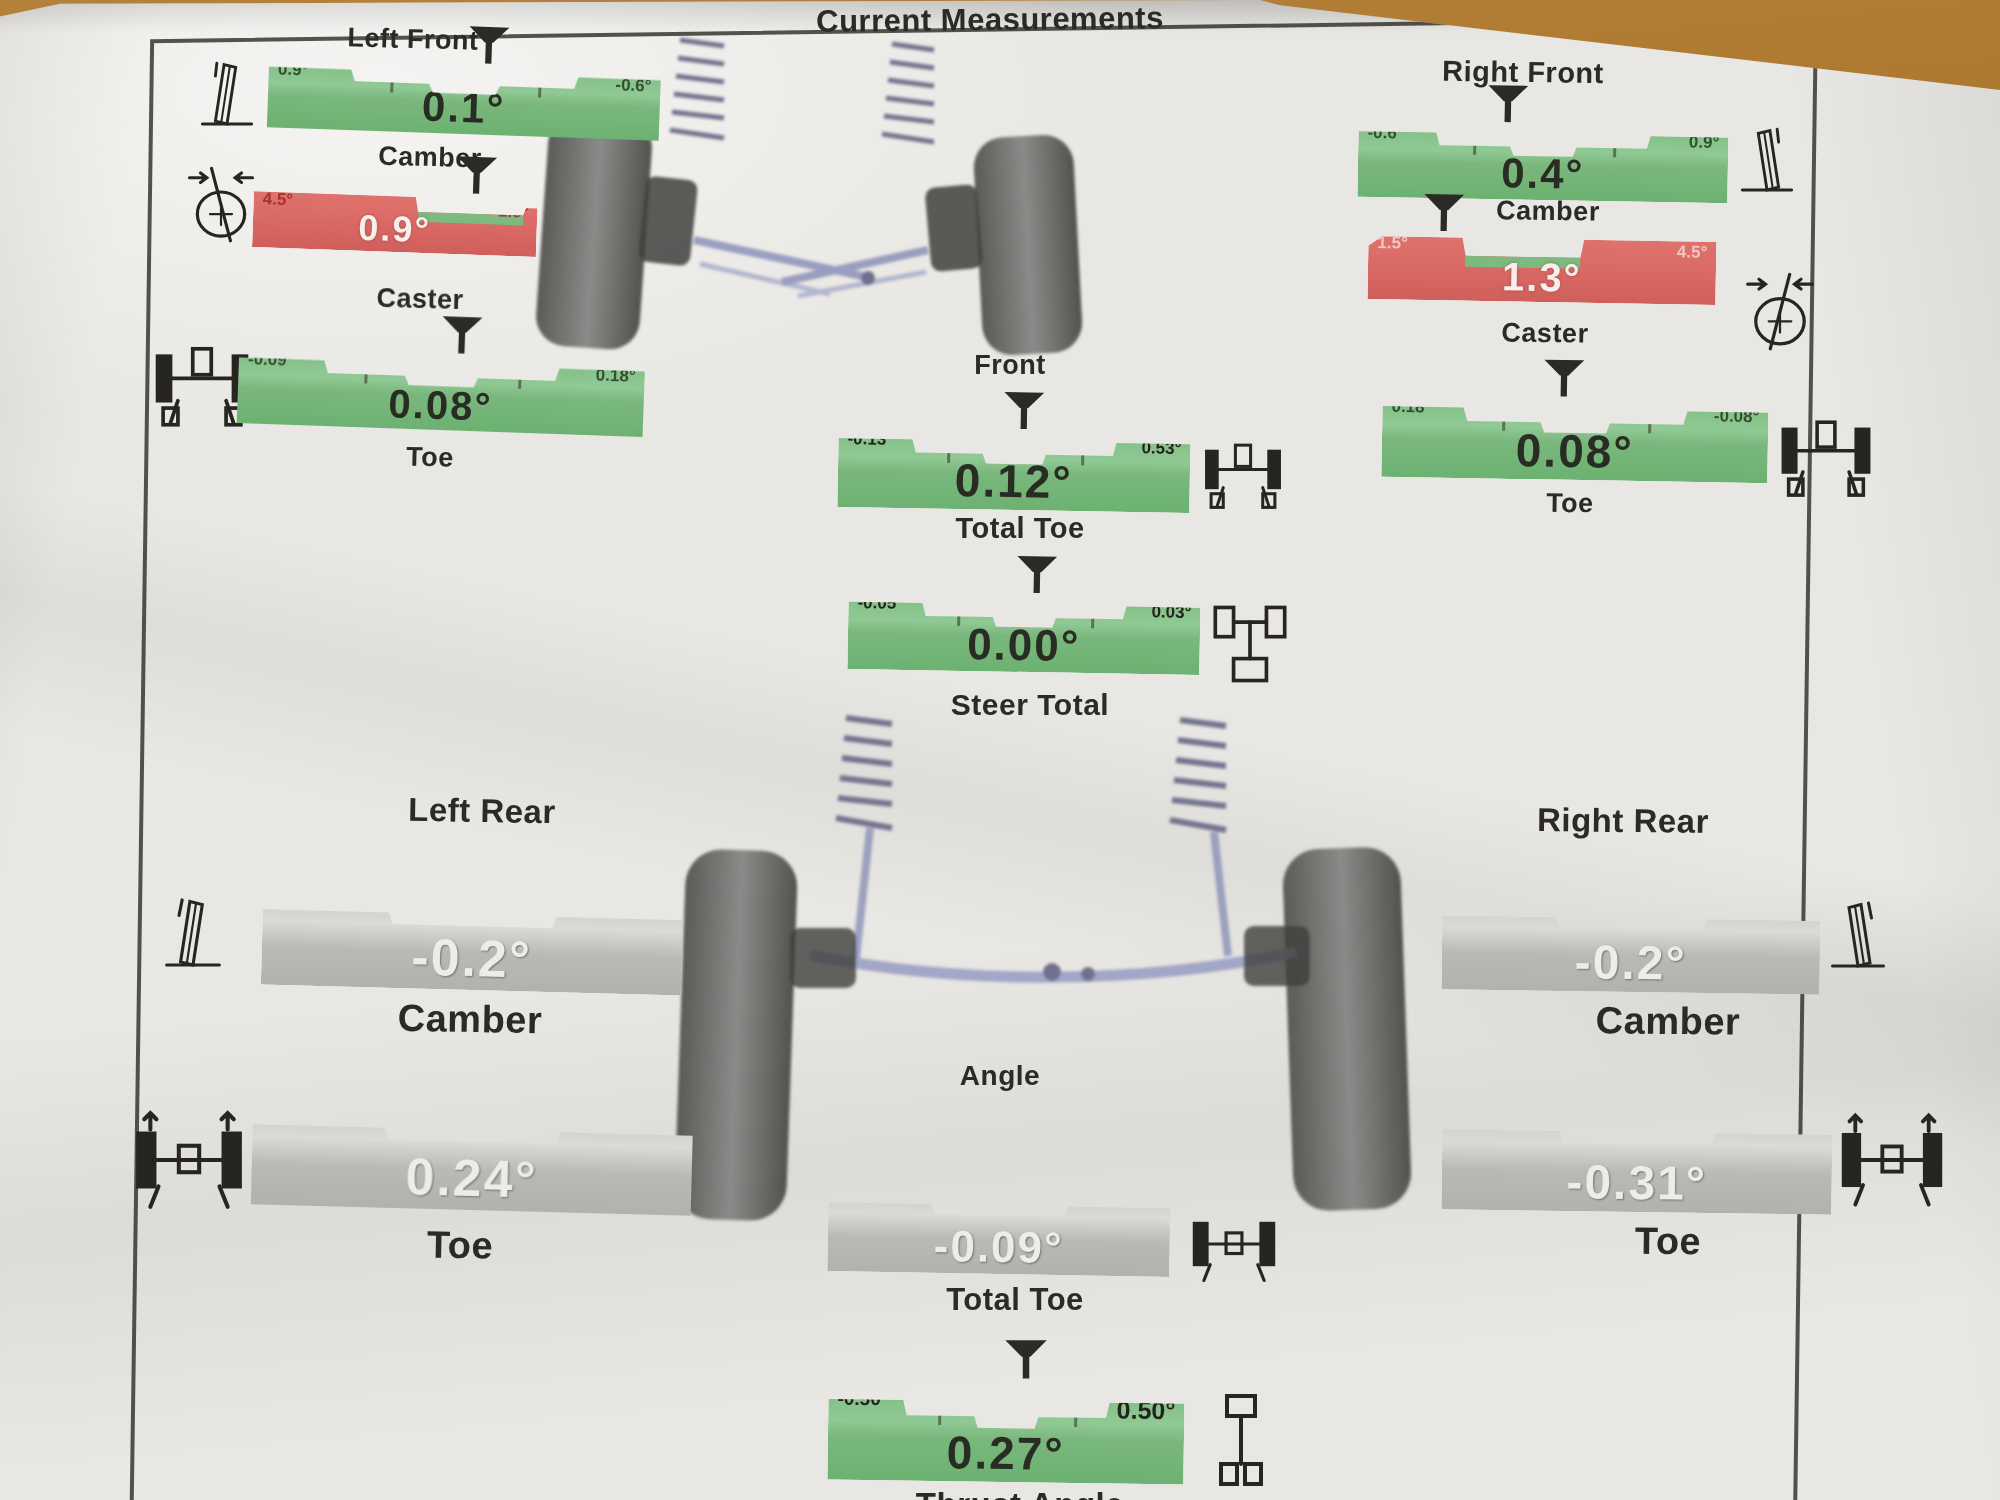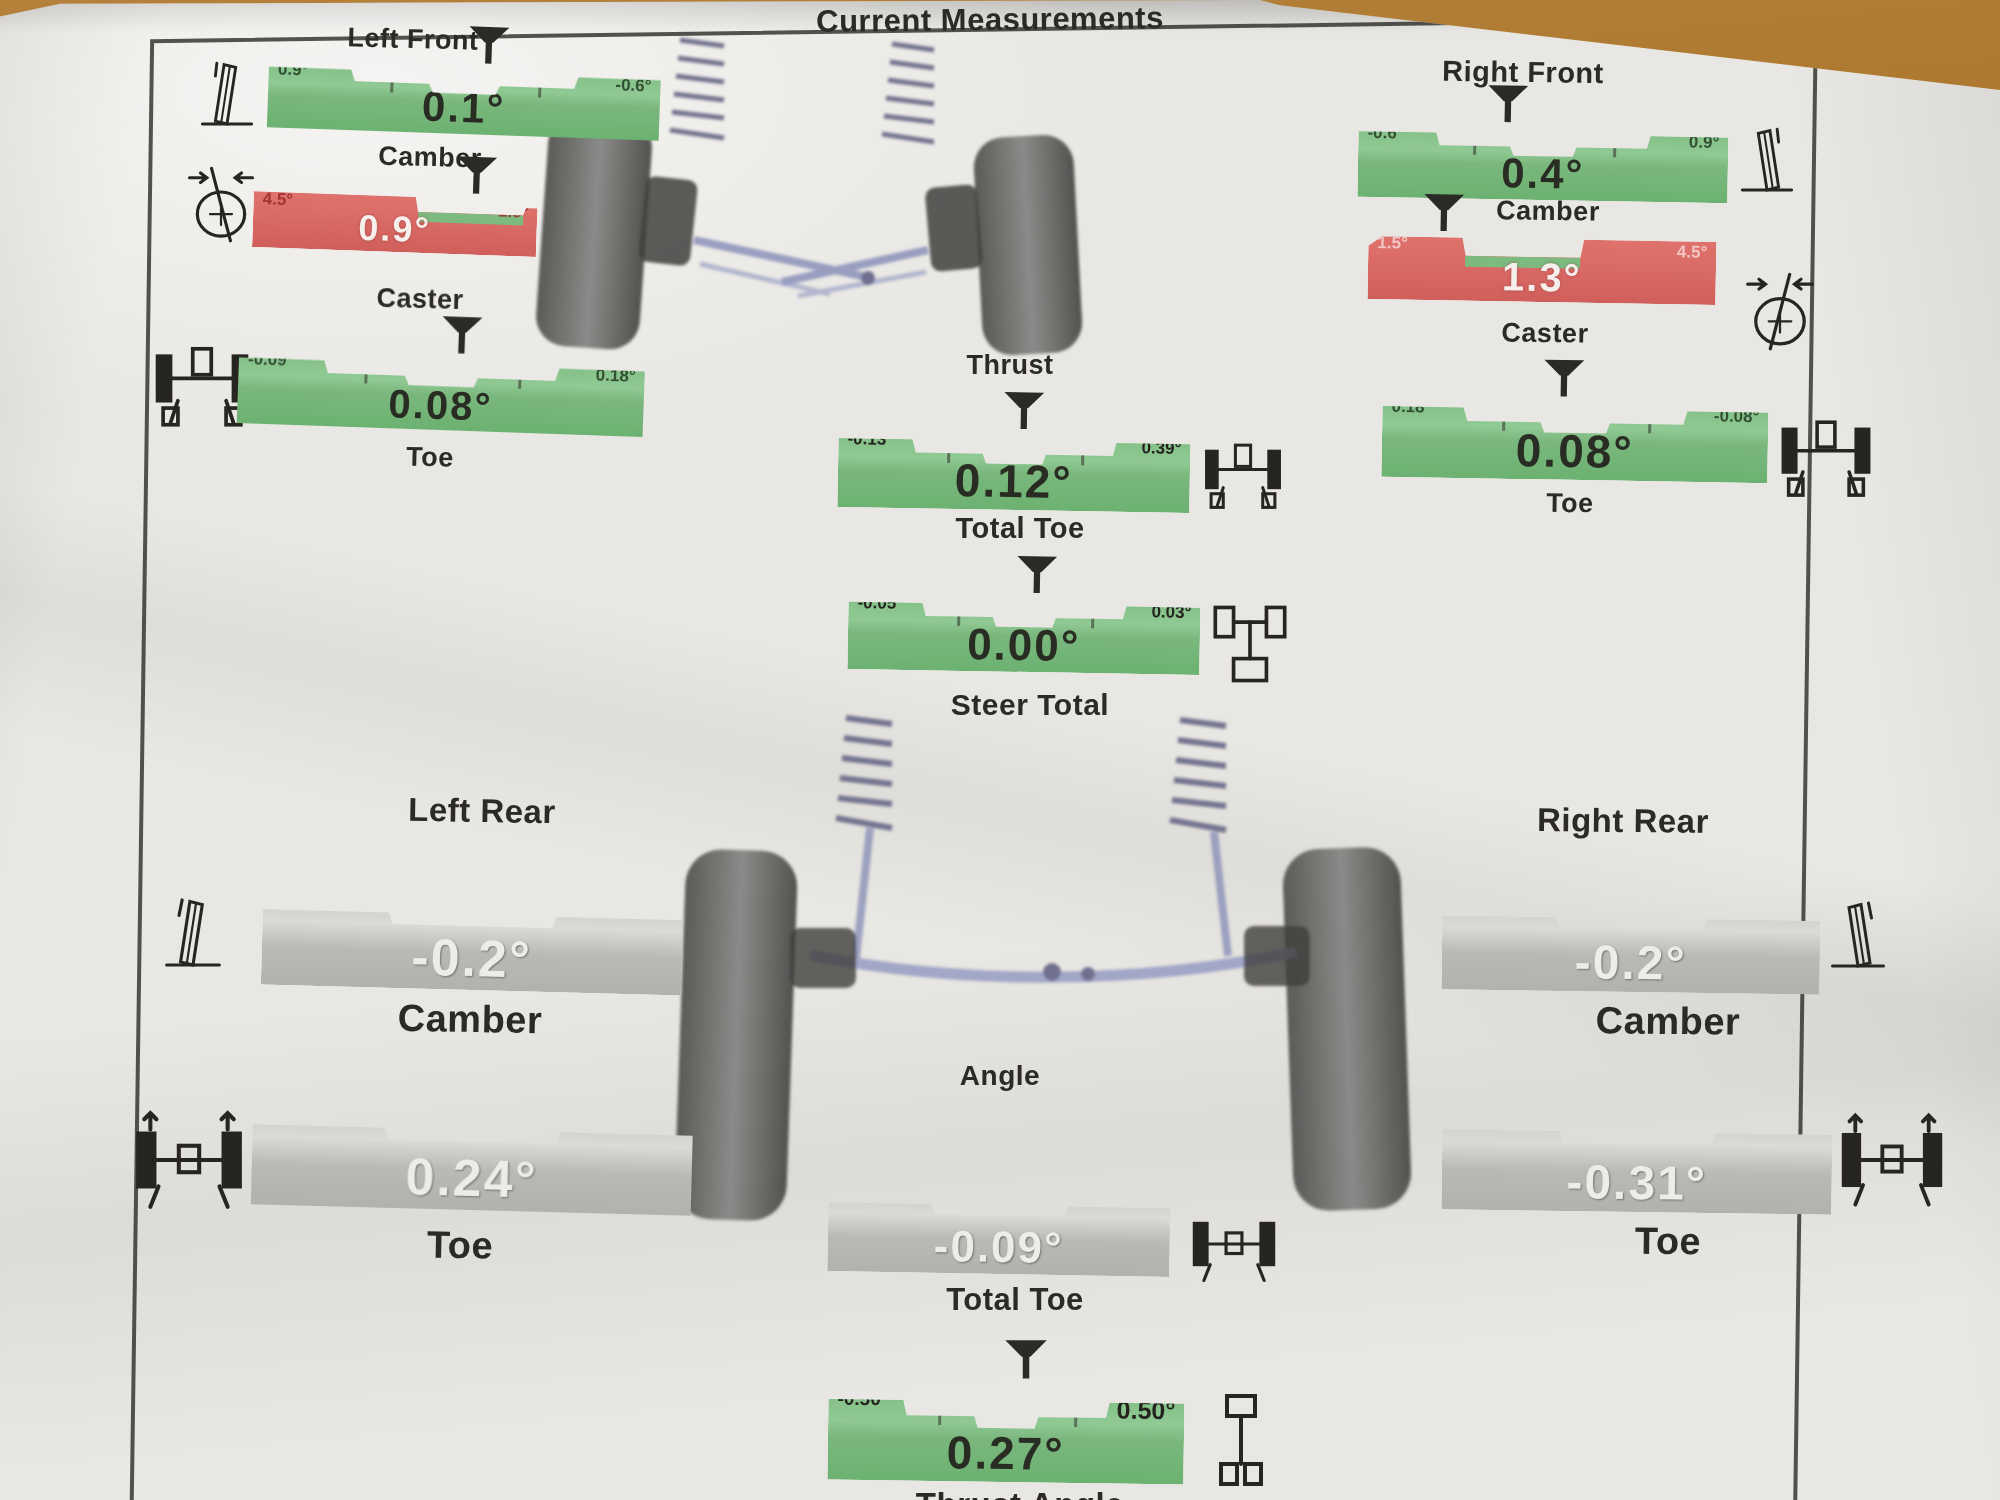--- a/index.html
+++ b/index.html
@@ -219,32 +219,32 @@
         <rect x="44" y="10" width="7" height="24" fill="#26251f"></rect>
         <path d="M10 22 H44"></path>
         <rect x="22" y="6" width="10" height="14"></rect>
         <path d="M14 34 L10 46 M40 34 L44 46"></path>
         <rect x="6" y="38" width="8" height="9"></rect>
         <rect x="40" y="38" width="8" height="9"></rect>
       </svg>
   </div>
   <div class="txt" style="left:1480px;top:488px;width:180px;font-size:27px;transform:rotate(.8deg);">Toe</div>
 
-  <div class="txt" style="left:920px;top:350px;width:180px;font-size:27px;">Thrust</div>
+  <div class="txt" style="left:920px;top:350px;width:180px;font-size:27px;">Front</div>
 
   <div class="gauge" style="left:838px;top:428px;width:352px;height:82px;transform:rotate(1deg);">
     <div class="g-arrow" style="left:46%;">
         <svg viewBox="0 0 44 40">
           <path d="M3 2 H41 L26 17 H25 V37 H19 V17 H18 Z" fill="#2a2a26" stroke="none"></path>
         </svg>
       </div>
     <div class="bar green cp-g">
       <span class="lim l blackink">-0.13°</span>
       <span class="val dark" style="font-size:46px;">0.12°</span>
-      <span class="lim r blackink">0.39°</span>
+      <span class="lim r blackink">0.53°</span>
     </div>
   </div>
   <div class="icon" style="left:1202px;top:430px;width:82px;height:88px;">
     <svg viewBox="0 0 54 50">
         <rect x="3" y="10" width="7" height="24" fill="#26251f"></rect>
         <rect x="44" y="10" width="7" height="24" fill="#26251f"></rect>
         <path d="M10 22 H44"></path>
         <rect x="22" y="6" width="10" height="14"></rect>
         <path d="M14 34 L10 46 M40 34 L44 46"></path>
         <rect x="6" y="38" width="8" height="9"></rect>

